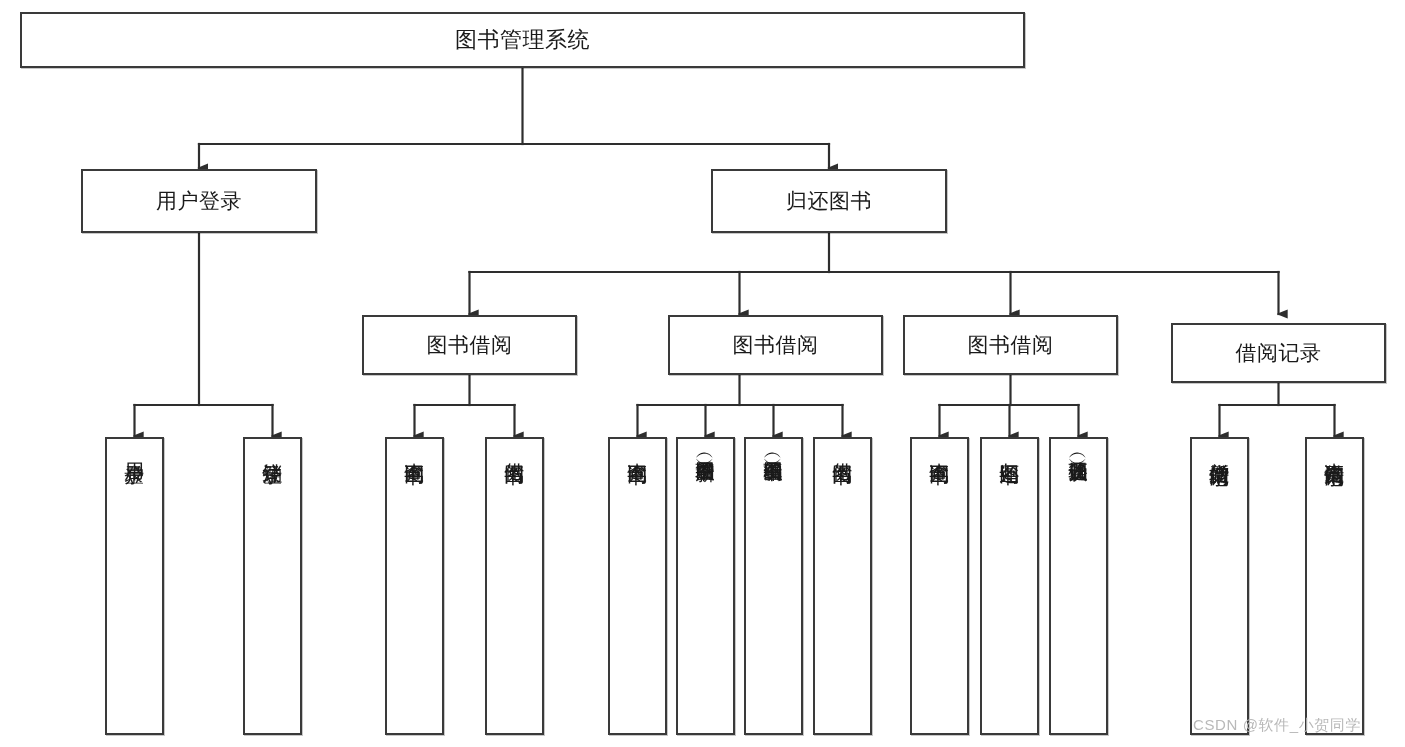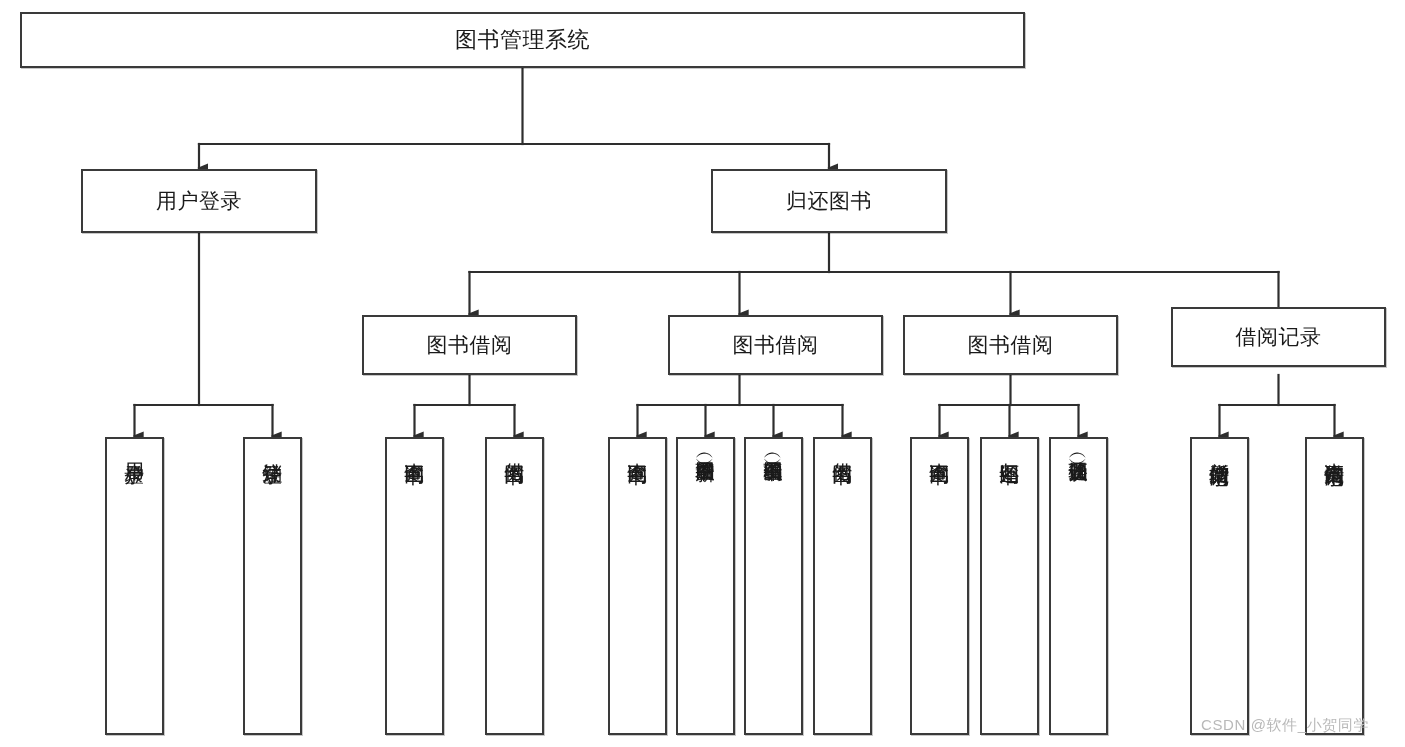--- a/index.html
+++ b/index.html
@@ -137,21 +137,21 @@
       </div>
       <div class="node h" style="left: 362px; top: 315px; width: 215px; height: 60px;">
         <span class="lbl">图书借阅</span>
       </div>
       <div class="node h" style="left: 668px; top: 315px; width: 215px; height: 60px;">
         <span class="lbl">图书借阅</span>
       </div>
       <div class="node h" style="left: 903px; top: 315px; width: 215px; height: 60px;">
         <span class="lbl">图书借阅</span>
       </div>
-      <div class="node h" style="left: 1171px; top: 307px; width: 215px; height: 60px;">
+      <div class="node h" style="left: 1171px; top: 323px; width: 215px; height: 60px;">
         <span class="lbl">借阅记录</span>
       </div>
       <div class="node v" style="left: 105px; top: 437px; width: 59px; height: 298px;">
         <span class="lbl">用户登录</span>
       </div>
       <div class="node v" style="left: 243px; top: 437px; width: 59px; height: 298px;">
         <span class="lbl">注销登录</span>
       </div>
       <div class="node v" style="left: 385px; top: 437px; width: 59px; height: 298px;">
         <span class="lbl">查询图书</span>
@@ -181,15 +181,15 @@
         <span class="lbl">确认归还（管理员）</span>
       </div>
       <div class="node v" style="left: 1190px; top: 437px; width: 59px; height: 298px;">
         <span class="lbl">新增借阅记录</span>
       </div>
       <div class="node v" style="left: 1305px; top: 437px; width: 59px; height: 298px;">
         <span class="lbl">查询借阅记录</span>
       </div>
     </div>
 
-  <div class="watermark" style="left: 1193px; top: 716px; margin-left: 8px;">CSDN @软件_小贺同学</div>
+  <div class="watermark" style="left: 1193px; top: 716px;">CSDN @软件_小贺同学</div>
 
 </div>
 
 </body></html>

